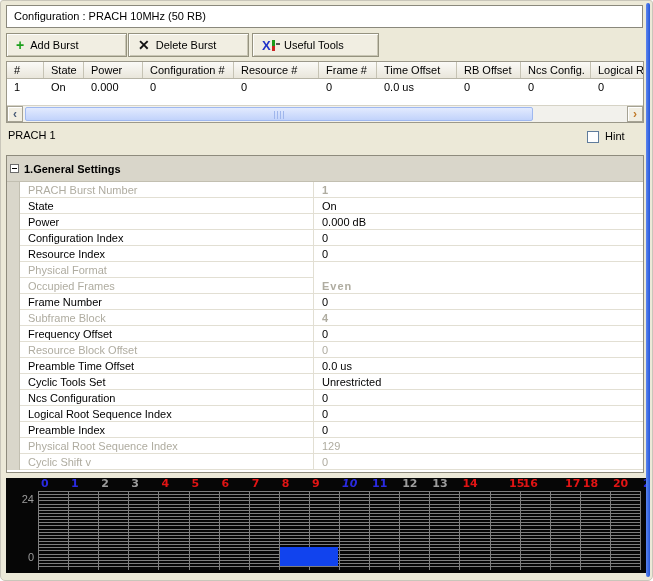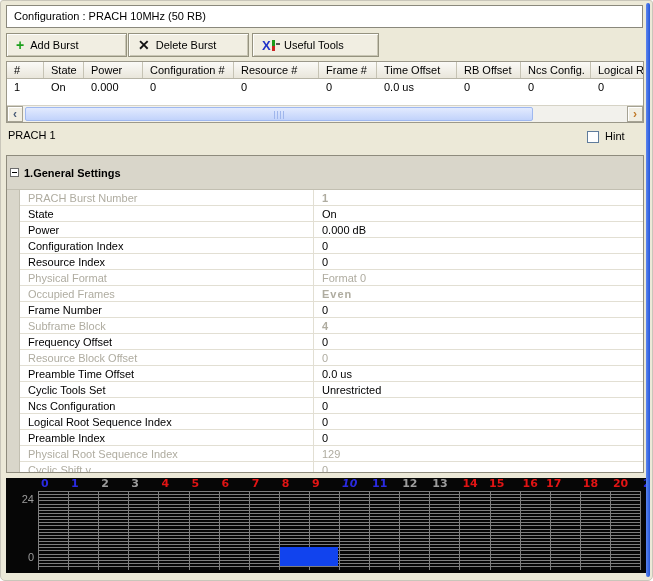--- a/index.html
+++ b/index.html
@@ -49,21 +49,21 @@
   .sthumb .grip{position:absolute;left:50%;top:3px;width:10px;height:8px;margin-left:-5px;
     background:repeating-linear-gradient(90deg,#9FB6EC 0 1px,transparent 1px 3px);}
   
   .prach-label{position:absolute;left:7px;top:128px;}
   .hint-box{position:absolute;left:586px;top:130px;width:12px;height:12px;
     background:#fff;border:1px solid #5f7c9c;}
   .hint-label{position:absolute;left:604px;top:129px;}
   
   .pgrid{position:absolute;left:5px;top:154px;width:638px;height:318px;
     border:1px solid #8e8b7d;background:#fff;overflow:hidden;}
-  .pg-cat{display:flex;align-items:center;height:34px;background:#D9D6CA;
+  .pg-cat{display:flex;align-items:center;height:26px;background:#D9D6CA;
     border-bottom:1px solid #c2bfb1;}
   .pg-expand{flex:none;width:9px;height:9px;margin:0 5px 0 3px;background:#fff;
     border:1px solid #6b6b6b;position:relative;}
   .pg-expand::after{content:"";position:absolute;left:1px;top:3px;width:5px;height:1px;background:#000;}
   .pg-cat-label{font-weight:bold;}
   .prow{display:flex;height:16px;}
   .pgut{flex:none;width:13px;background:#D9D6CA;border-right:1px solid #c2bfb1;}
   .pname{flex:none;width:294px;border-right:1px solid #e2dfd3;border-bottom:1px solid #e2dfd3;
     padding:2px 0 0 8px;white-space:nowrap;overflow:hidden;}
   .pval{flex:1;border-bottom:1px solid #e2dfd3;padding:2px 0 0 8px;white-space:nowrap;overflow:hidden;}
@@ -173,21 +173,20 @@
           <div class="pval">0</div>
         </div>
         <div class="prow">
           <div class="pgut"></div>
           <div class="pname">Resource Index</div>
           <div class="pval">0</div>
         </div>
         <div class="prow">
           <div class="pgut"></div>
           <div class="pname dis">Physical Format</div>
-          <div class="pval dis">Format 0</div>
         </div>
         <div class="prow">
           <div class="pgut"></div>
           <div class="pname dis">Occupied Frames</div>
           <div class="pval dis bval">Even</div>
         </div>
         <div class="prow">
           <div class="pgut"></div>
           <div class="pname">Frame Number</div>
           <div class="pval">0</div>
@@ -306,23 +305,23 @@
         <div class="sf-label" style="left: 185.5px; color: rgb(224, 20, 20);">5</div>
         <div class="sf-label" style="left: 215.6px; color: rgb(224, 20, 20);">6</div>
         <div class="sf-label" style="left: 245.7px; color: rgb(224, 20, 20);">7</div>
         <div class="sf-label" style="left: 275.8px; color: rgb(224, 20, 20);">8</div>
         <div class="sf-label" style="left: 305.9px; color: rgb(224, 20, 20);">9</div>
         <div class="sf-label" style="left: 336px; color: rgb(42, 42, 224); font-style: italic;">10</div>
         <div class="sf-label" style="left: 366.1px; color: rgb(42, 42, 224);">11</div>
         <div class="sf-label" style="left: 396.2px; color: rgb(156, 156, 156);">12</div>
         <div class="sf-label" style="left: 426.3px; color: rgb(156, 156, 156);">13</div>
         <div class="sf-label" style="left: 456.4px; color: rgb(224, 20, 20);">14</div>
-        <div class="sf-label" style="left: 483px; color: rgb(224, 20, 20);">15</div>
+        <div class="sf-label" style="left: 503px; color: rgb(224, 20, 20);">15</div>
         <div class="sf-label" style="left: 516.6px; color: rgb(224, 20, 20);">16</div>
-        <div class="sf-label" style="left: 540px; color: rgb(224, 20, 20); text-align: center;">17</div>
+        <div class="sf-label" style="left: 559px; color: rgb(224, 20, 20); text-align: center;">17</div>
         <div class="sf-label" style="left: 576.8px; color: rgb(224, 20, 20);">18</div>
         <div class="sf-label" style="left: 606.9px; color: rgb(224, 20, 20);">20</div>
         <div class="sf-label" style="left: 637px; color: rgb(42, 42, 224);">20</div>
       </div>
   </div>
 
   <div class="right-edge"></div>
 </div>
 
 </body></html>

